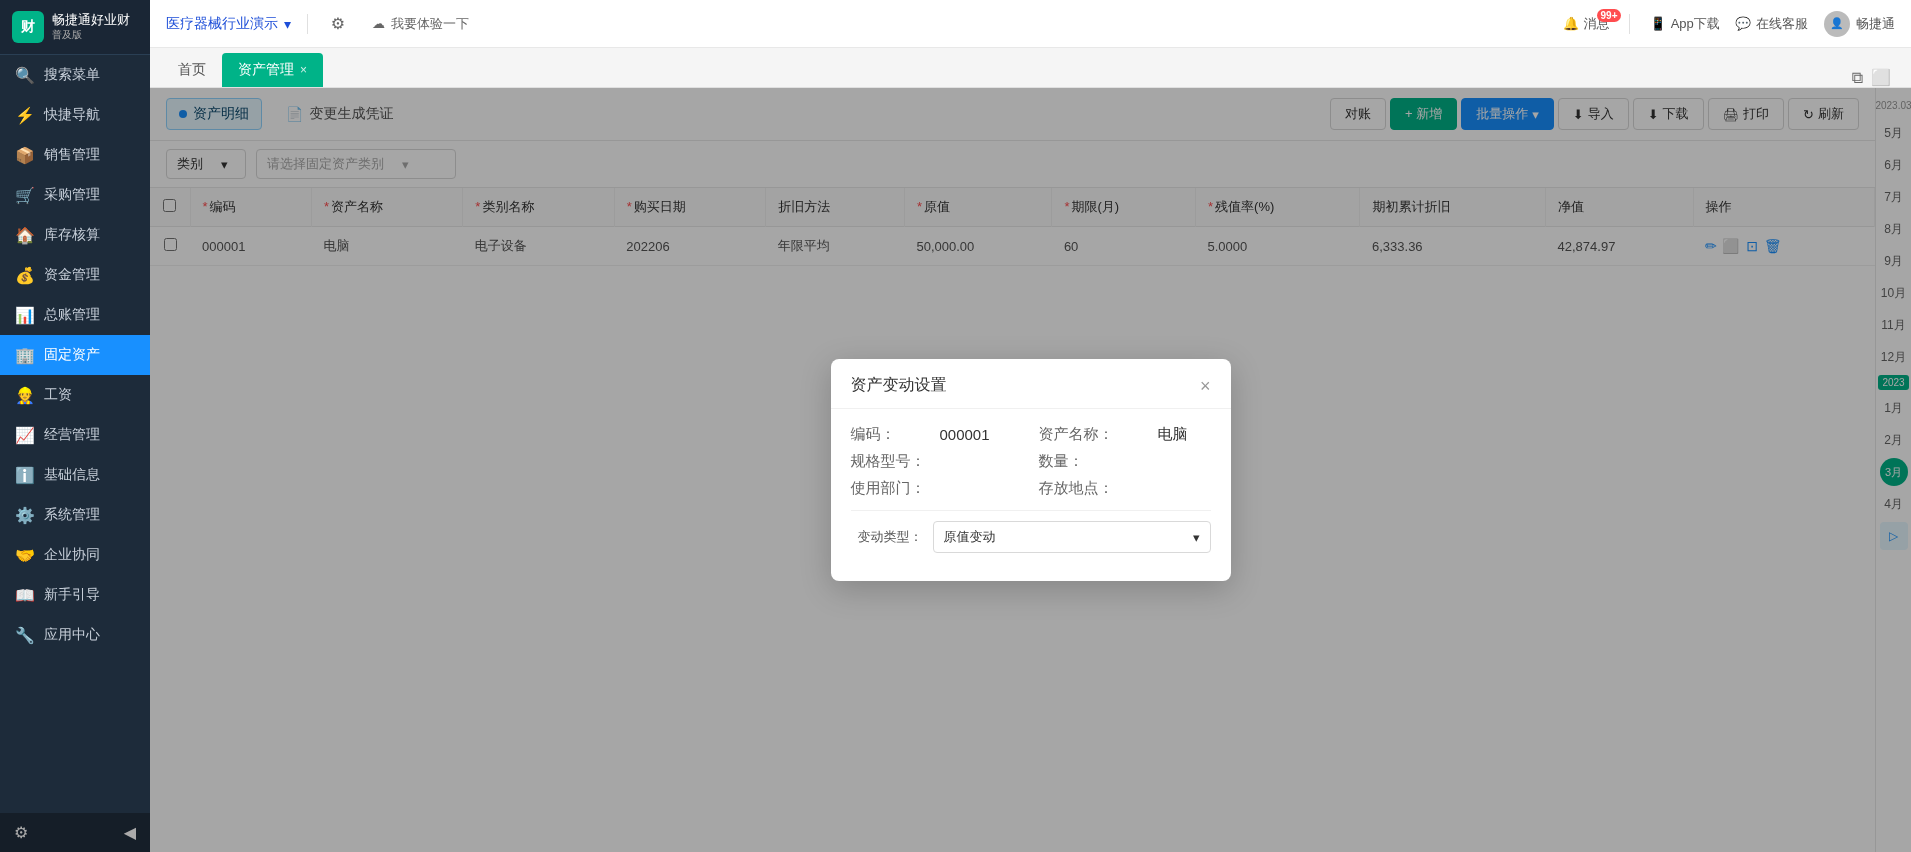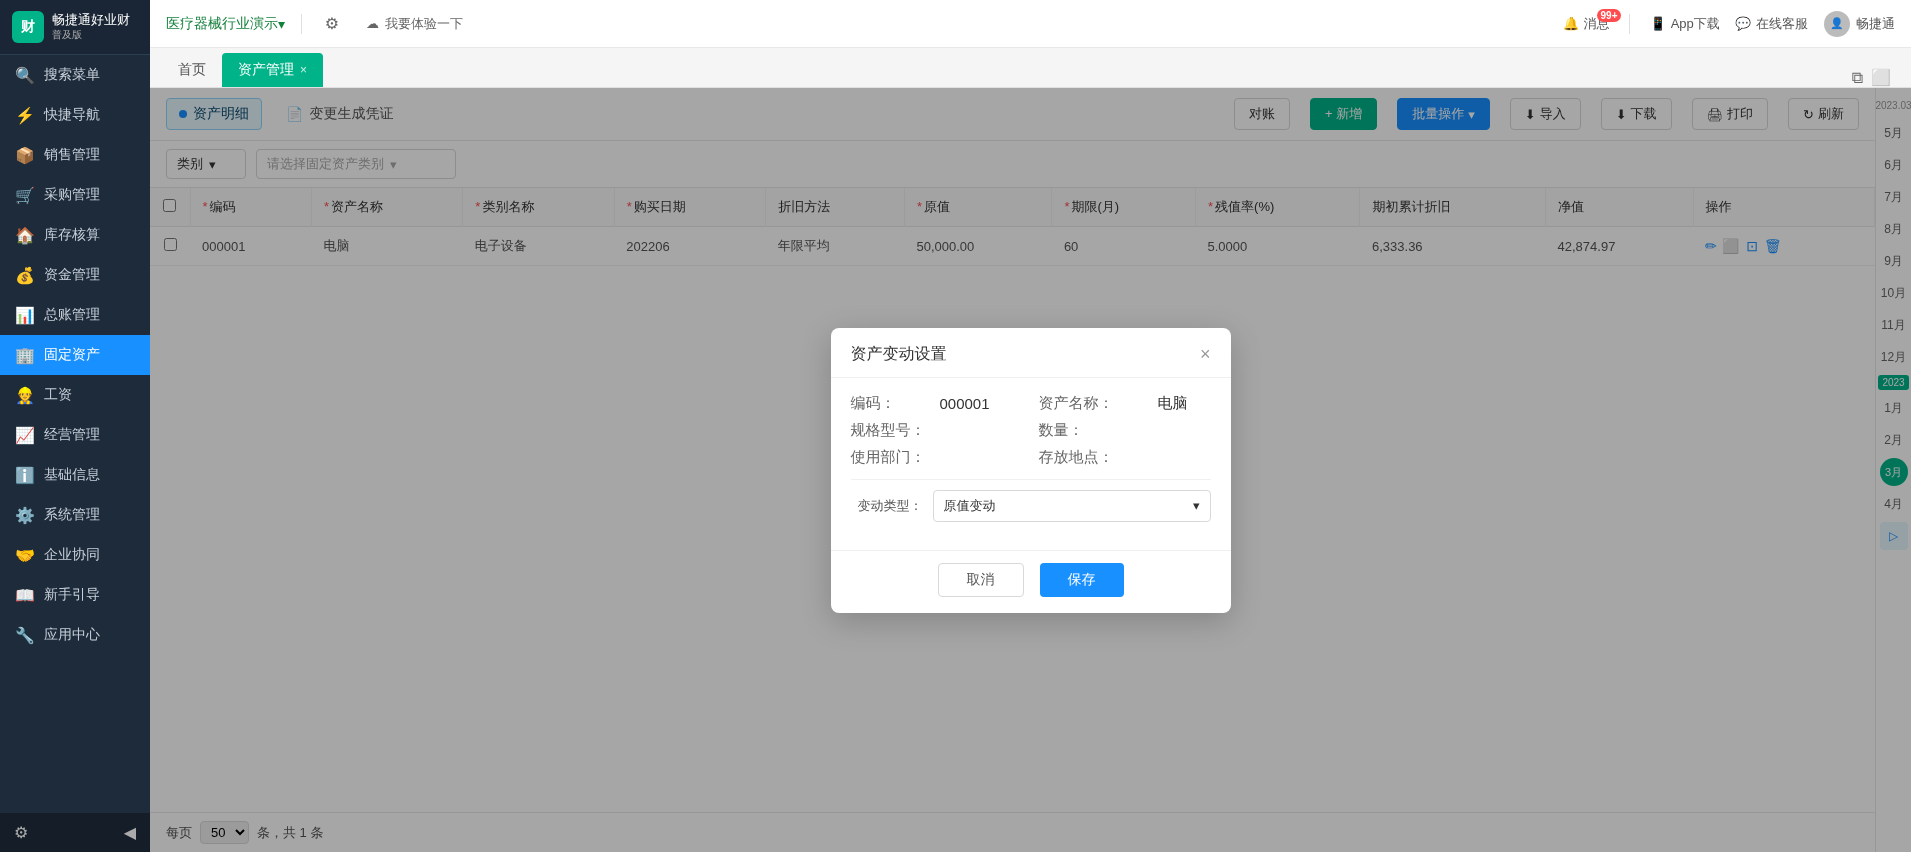--- a/index.html
+++ b/index.html
@@ -70,22 +70,22 @@
     .topbar {
       height: 48px;
       background: #fff;
       display: flex;
       align-items: center;
       padding: 0 16px;
       border-bottom: 1px solid #e8e8e8;
       gap: 12px;
     }
     .topbar-company {
-      display: flex; align-items: center; gap: 0;
-      font-size: 14px; color: #15803d; cursor: pointer;
+      display: flex; align-items: center; gap: 6px;
+      font-size: 14px; color: #1d4ed8; cursor: pointer;
     }
     .topbar-divider { width: 1px; height: 20px; background: #e0e0e0; margin: 0 4px; }
     .topbar-settings { width: 28px; height: 28px; display: flex; align-items: center; justify-content: center; cursor: pointer; color: #666; font-size: 16px; }
     .topbar-cloud { display: flex; align-items: center; gap: 6px; font-size: 13px; color: #666; margin-left: 8px; }
 
     .topbar-right { margin-left: auto; display: flex; align-items: center; gap: 16px; }
     .topbar-notice {
       display: flex; align-items: center; gap: 4px;
       font-size: 13px; color: #555; cursor: pointer; position: relative;
     }
@@ -157,21 +157,21 @@
       cursor: pointer;
       color: #555;
     }
     .toolbar-tab.active {
       background: #e6f7ff;
       color: #0c4a6e;
       border: 1px solid #91d5ff;
     }
     .toolbar-tab-dot { width: 8px; height: 8px; border-radius: 50%; background: #1890ff; }
 
-    .toolbar-right { margin-left: auto; display: flex; align-items: flex-start; gap: 20px; }
+    .toolbar-right { margin-left: auto; display: flex; align-items: flex-start; gap: 4px; }
     .btn {
       height: 32px; padding: 0 14px;
       border-radius: 4px; border: 1px solid #d9d9d9;
       background: #fff; color: #333;
       font-size: 13px; cursor: pointer;
       display: flex; align-items: center; gap: 4px;
     }
     .btn-primary { background: #1890ff; color: #fff; border-color: #1890ff; }
     .btn-teal { background: #00b388; color: #fff; border-color: #00b388; }
     .btn-dropdown { display: flex; align-items: center; gap: 4px; }
@@ -184,21 +184,21 @@
       align-items: center;
       gap: 10px;
       border-bottom: 1px solid #e8e8e8;
     }
     .filter-select {
       height: 30px; padding: 0 10px;
       border: 1px solid #d9d9d9;
       border-radius: 4px;
       font-size: 13px;
       color: #333;
-      display: flex; align-items: center; gap: 6px;
+      display: flex; align-items: center; gap: 18px;
       cursor: pointer; background: #fff; min-width: 80px;
     }
     .filter-select-wide {
       min-width: 200px;
       color: #aaa;
     }
 
     
     .table-container {
       flex: 1;
@@ -608,27 +608,20 @@
                   <span class="op-icon">⬜</span>
                   <span class="op-icon">⊡</span>
                   <span class="op-icon">🗑</span>
                 </div>
               </td>
             </tr>
           </tbody>
         </table>
       </div>
 
-      <div class="table-footer">
-        <span>每页</span>
-        <select class="pagination-select">
-          <option>50</option>
-        </select>
-        <span>条，共 1 条</span>
-      </div>
     </div>
 
     <div class="right-mini-bar">
       <div style="font-size:10px; color:#999; text-align:center; padding:4px 2px;">2023.03</div>
       <div class="mini-btn">
           <span>5月</span>
         </div>
       <div class="mini-btn">
           <span>6月</span>
         </div>
@@ -704,20 +697,16 @@
           <div class="dialog-field-row">
             <span class="dialog-field-label">变动类型：</span>
             <div class="dialog-field-select">
               <span>原值变动</span>
               <span>▾</span>
             </div>
           </div>
 
         </div>
 
-        <div class="dialog-footer">
-          <button class="dialog-btn-cancel">取消</button>
-          <button class="dialog-btn-save">保存</button>
-        </div>
       </div>
     </div>
   </div>
 </div>
 
 </body></html>

